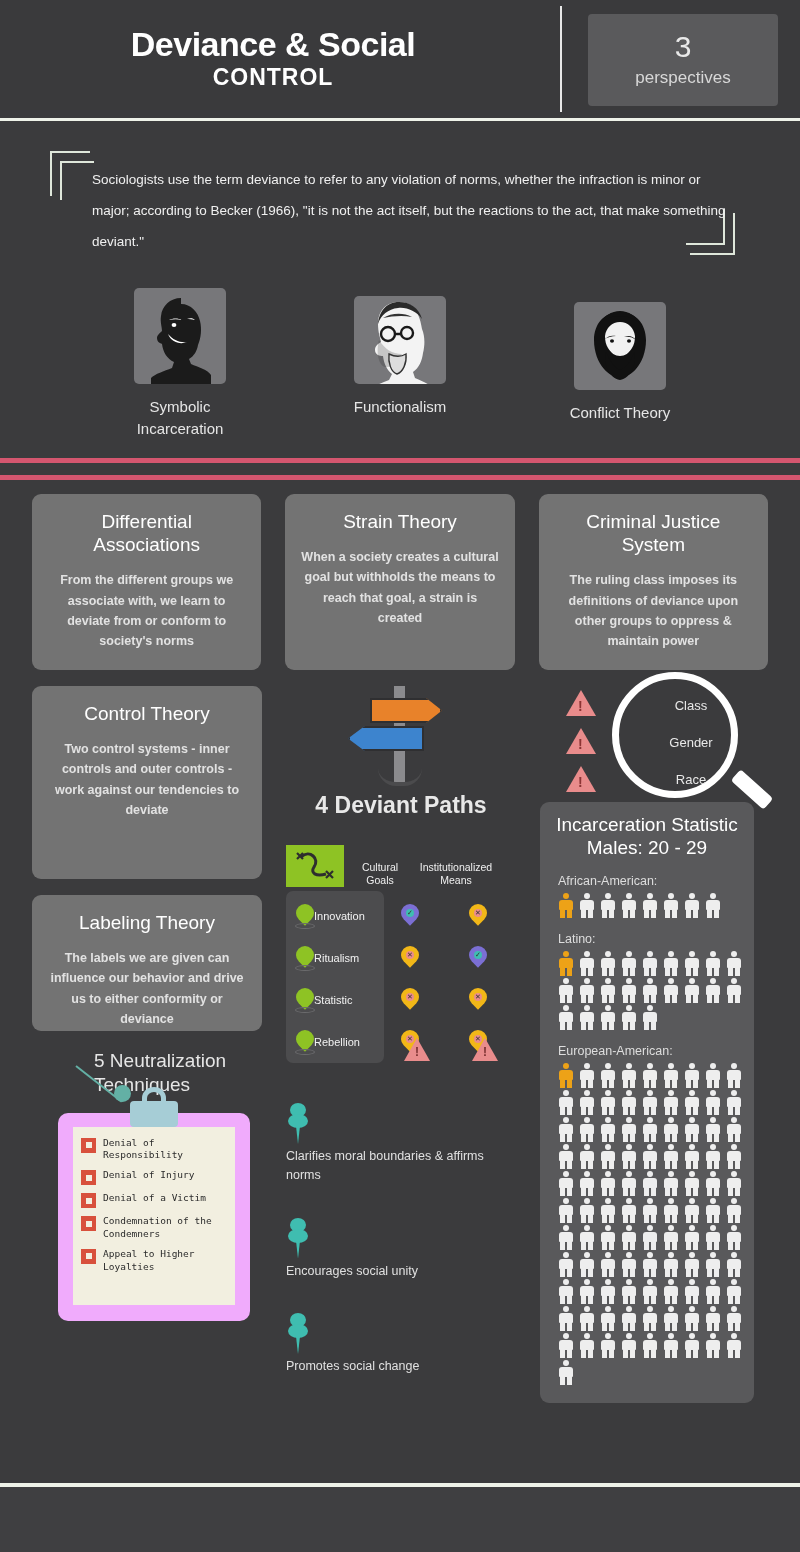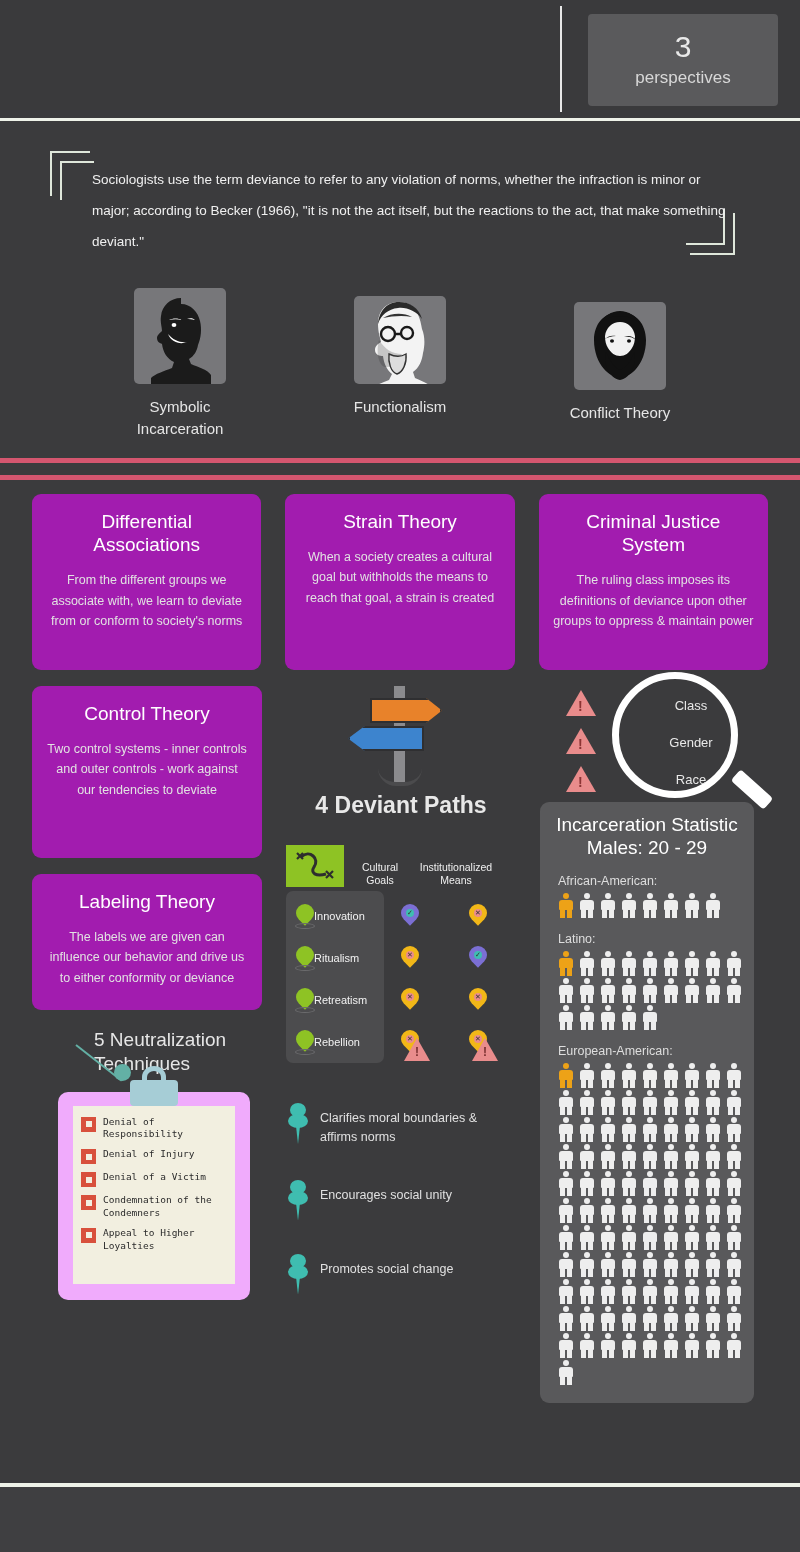--- a/index.html
+++ b/index.html
@@ -129,54 +129,54 @@
   .persp.p2 .persp-img { height: 88px; margin-top: 8px;}
   .persp.p3 .persp-img { height: 88px; margin-top: 14px;}
 
   .pinkbar { width: 800px; height: 5px; background: #d4566f; }
   .pinkgap { width: 800px; height: 12px; background: #3b3b3d; }
 
   
   .main { position: relative; padding-top: 14px; }
 
   .card {
-    background: #a21caf;
+    background: #737373;
     border-radius: 9px;
     padding: 16px 14px;
     text-align: center;
   }
   .card-title {
     font-size: 19px;
     color: #ffffff;
     line-height: 1.22;
     font-weight: 300;
   }
   .card-body {
     margin-top: 14px;
     font-size: 12.5px;
     color: #e2e2e2;
     line-height: 1.62;
-    font-weight: 400;
+    font-weight: 700;
   }
 
   .row1 {
     display: flex;
     gap: 24px;
     padding: 0 32px;
   }
   .row1 .card { width: 230px; height: 176px; }
   .row1 .c2 { width: 230px; }
 
   
   .cols { display: flex; padding: 0 32px; gap: 24px; margin-top: 16px; position: relative;}
   .col-l { width: 230px; }
   .col-m { width: 230px; position: relative;}
   .col-r { width: 214px; position: relative;}
 
-  .card-control { height: 172px; }
+  .card-control { height: 193px; }
   .card-label { height: 136px; margin-top: 16px; }
 
   
   .signpost { position: relative; height: 104px; }
   .post {
     position:absolute; left: 108px; top: 0;
     width: 11px; height: 96px; background: #8b8b8e;
   }
   .arrow-orange {
     position: absolute; left: 84px; top: 12px;
@@ -362,35 +362,39 @@
   .clip-box i { display:block; width:6px; height:6px; background:#f2efe0; }
   .clip-text {
     font-family: "DejaVu Sans Mono", monospace;
     font-size: 9.5px; color: #2b2b2b; line-height: 1.35;
   }
 
   
   .fn-wrap { margin-top: 26px; }
   .fn-title { text-align:center; font-size:19px; color:#e8e8e8; line-height:1.25; font-weight:300;}
   .fn-list { margin-top: 44px; }
-  .fn-item { display:flex; align-items:flex-start; margin-bottom: 36px; }
+  .fn-item { display:flex; align-items:flex-start; margin-bottom: 36px; flex-direction: column; }
   .pushpin { width: 26px; height: 42px; position: relative; flex:none; margin-right: 8px; margin-top:-4px;}
   .pushpin .top { position:absolute; left:4px; top:0; width:16px; height:14px; border-radius:50%; background:#3fbdb0;}
   .pushpin .mid { position:absolute; left:2px; top:11px; width:20px; height:14px; border-radius:50%; background:#3fbdb0;}
   .pushpin .needle { position:absolute; left:10px; top:23px; width:4px; height:18px; background:#3fbdb0; clip-path: polygon(0 0, 100% 0, 50% 100%);}
   .fn-text { font-size: 12.5px; color:#e0e0e0; line-height:1.55; font-weight:300; margin-top:2px;}
 
   
   .footer-rule { position:absolute; left:0; top:1483px; width:800px; height:4px; background:#eef2e9;}
   .footer { position:absolute; left:0; top:1487px; width:800px; height:65px; background:#3f3f41;}
 </style>
 </head>
 <body>
 
 <div class="header">
+  <div class="header-titles">
+    <div class="title-main">Deviance &amp; Social</div>
+    <div class="title-sub">CONTROL</div>
+  </div>
   <div class="header-divider"></div>
   <div class="badge">
     <div class="badge-num">3</div>
     <div class="badge-label">perspectives</div>
   </div>
   <div class="header-rule"></div>
 </div>
 
 <div class="quote-wrap">
   <div class="bracket-tl"></div>
@@ -588,21 +592,21 @@
                   <span class="dot" style="background:#3fbdb0">✓</span>
               </div>
             </div>
           </div>
 
           <div class="dev-row">
             <div class="pin">
               <span class="head" style="background:#8ec324"></span>
                 <span class="shadow"></span>
             </div>
-            <div class="dev-name">Retreatism</div>
+            <div class="dev-name">Statistic</div>
             <div class="cell">
               <div class="pin">
                 <span class="head" style="background:#f2b718"></span>
                   <span class="dot" style="background:#e98c8c">✕</span>
               </div>
             </div>
             <div class="cell">
               <div class="pin">
                 <span class="head" style="background:#f2b718"></span>
                   <span class="dot" style="background:#e98c8c">✕</span>

